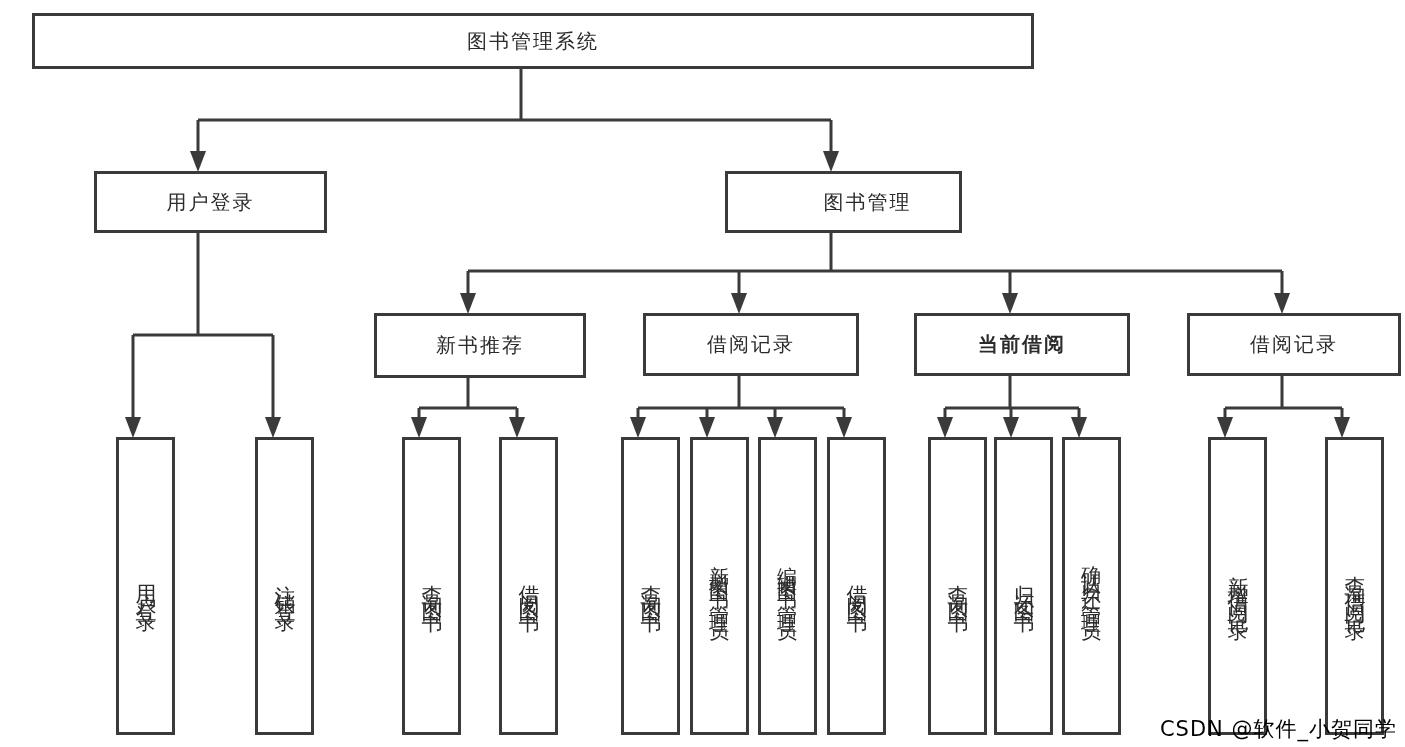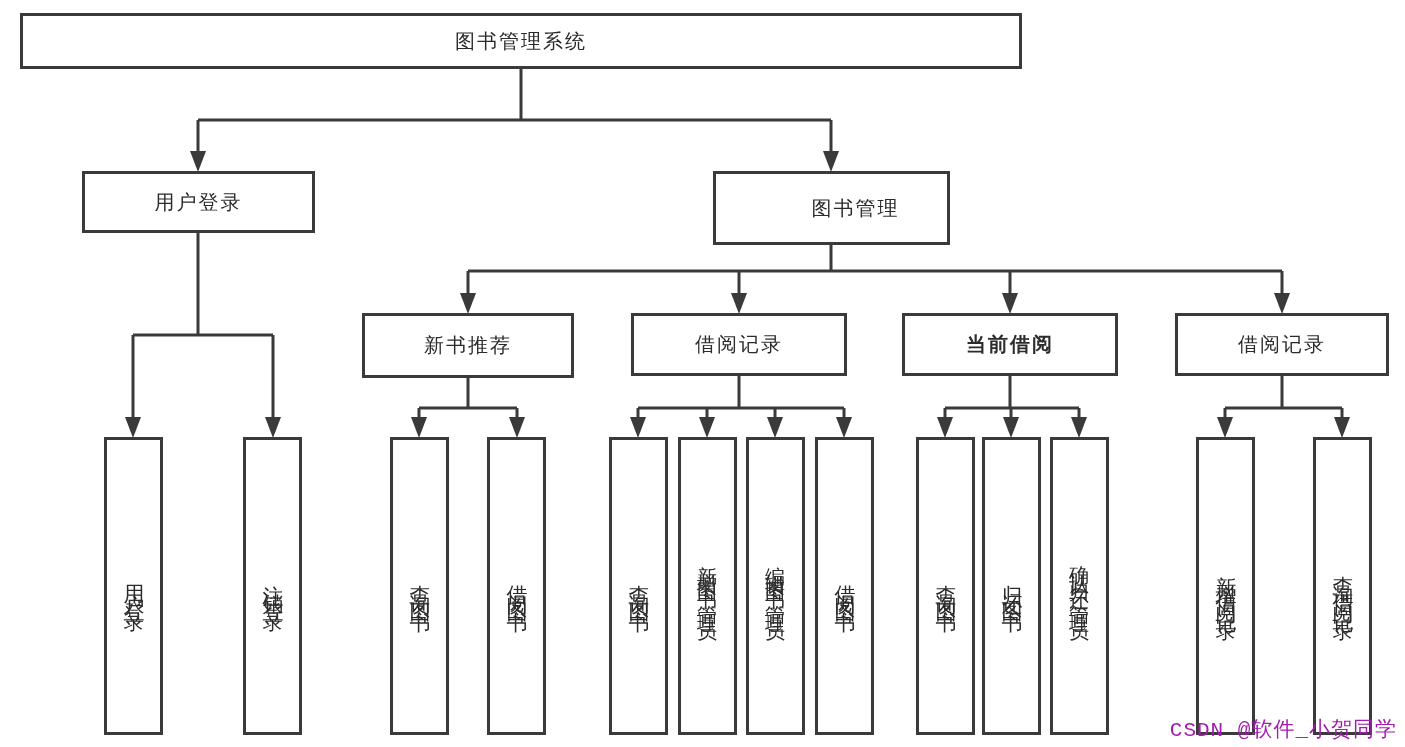--- a/index.html
+++ b/index.html
@@ -24,20 +24,21 @@
   .node {
     position: absolute;
     box-sizing: border-box;
     background: #ffffff;
     border: 3px solid #3a3a3a;
     display: flex;
     align-items: center;
     justify-content: center;
     z-index: 1;
     color: #2b2b2b;
+    margin-left: 12px;
   }
   .node.h-box {
     font-size: 20px;
     letter-spacing: 2px;
     white-space: nowrap;
   }
   .node.leaf {
     width: 59px;
     top: 437px;
     height: 298px;
@@ -53,25 +54,24 @@
   }
   .leaf .vtext.tight {
     letter-spacing: 8px;
     font-size: 20px;
   }
   .watermark {
     position: absolute;
     right: 8px;
     bottom: 4px;
     font-size: 21px;
-    color: #a21caf;
+    color: #000000;
     letter-spacing: 1px;
     z-index: 2;
     white-space: nowrap;
-    font-family: Liberation Mono, monospace;
   }
 </style>
 </head>
 <body>
 
 <div class="canvas">
 
   <svg class="connectors" width="1405" height="747" viewBox="0 0 1405 747">
     <g stroke="#3a3a3a" stroke-width="3" fill="none">
 
@@ -115,21 +115,21 @@
     </g>
   </svg>
 
   <div class="node h-box" style="left:20px; top:13px; width:1002px; height:56px;">
     <span>图书管理系统</span>
   </div>
 
   <div class="node h-box" style="left:82px; top:171px; width:233px; height:62px;">
     <span>用户登录</span>
   </div>
-  <div class="node h-box" style="left:713px; top:171px; width:237px; height:74px;padding-left:48px;">
+  <div class="node h-box" style="left:713px; top:171px; width:237px; height:62px;padding-left:48px;">
     <span>图书管理</span>
   </div>
 
   <div class="node h-box" style="left:362px; top:313px; width:212px; height:65px;">
     <span>新书推荐</span>
   </div>
   <div class="node h-box" style="left:631px; top:313px; width:216px; height:63px;">
     <span>借阅记录</span>
   </div>
   <div class="node h-box" style="left:902px; top:313px; width:216px; height:63px;font-weight:bold;">

